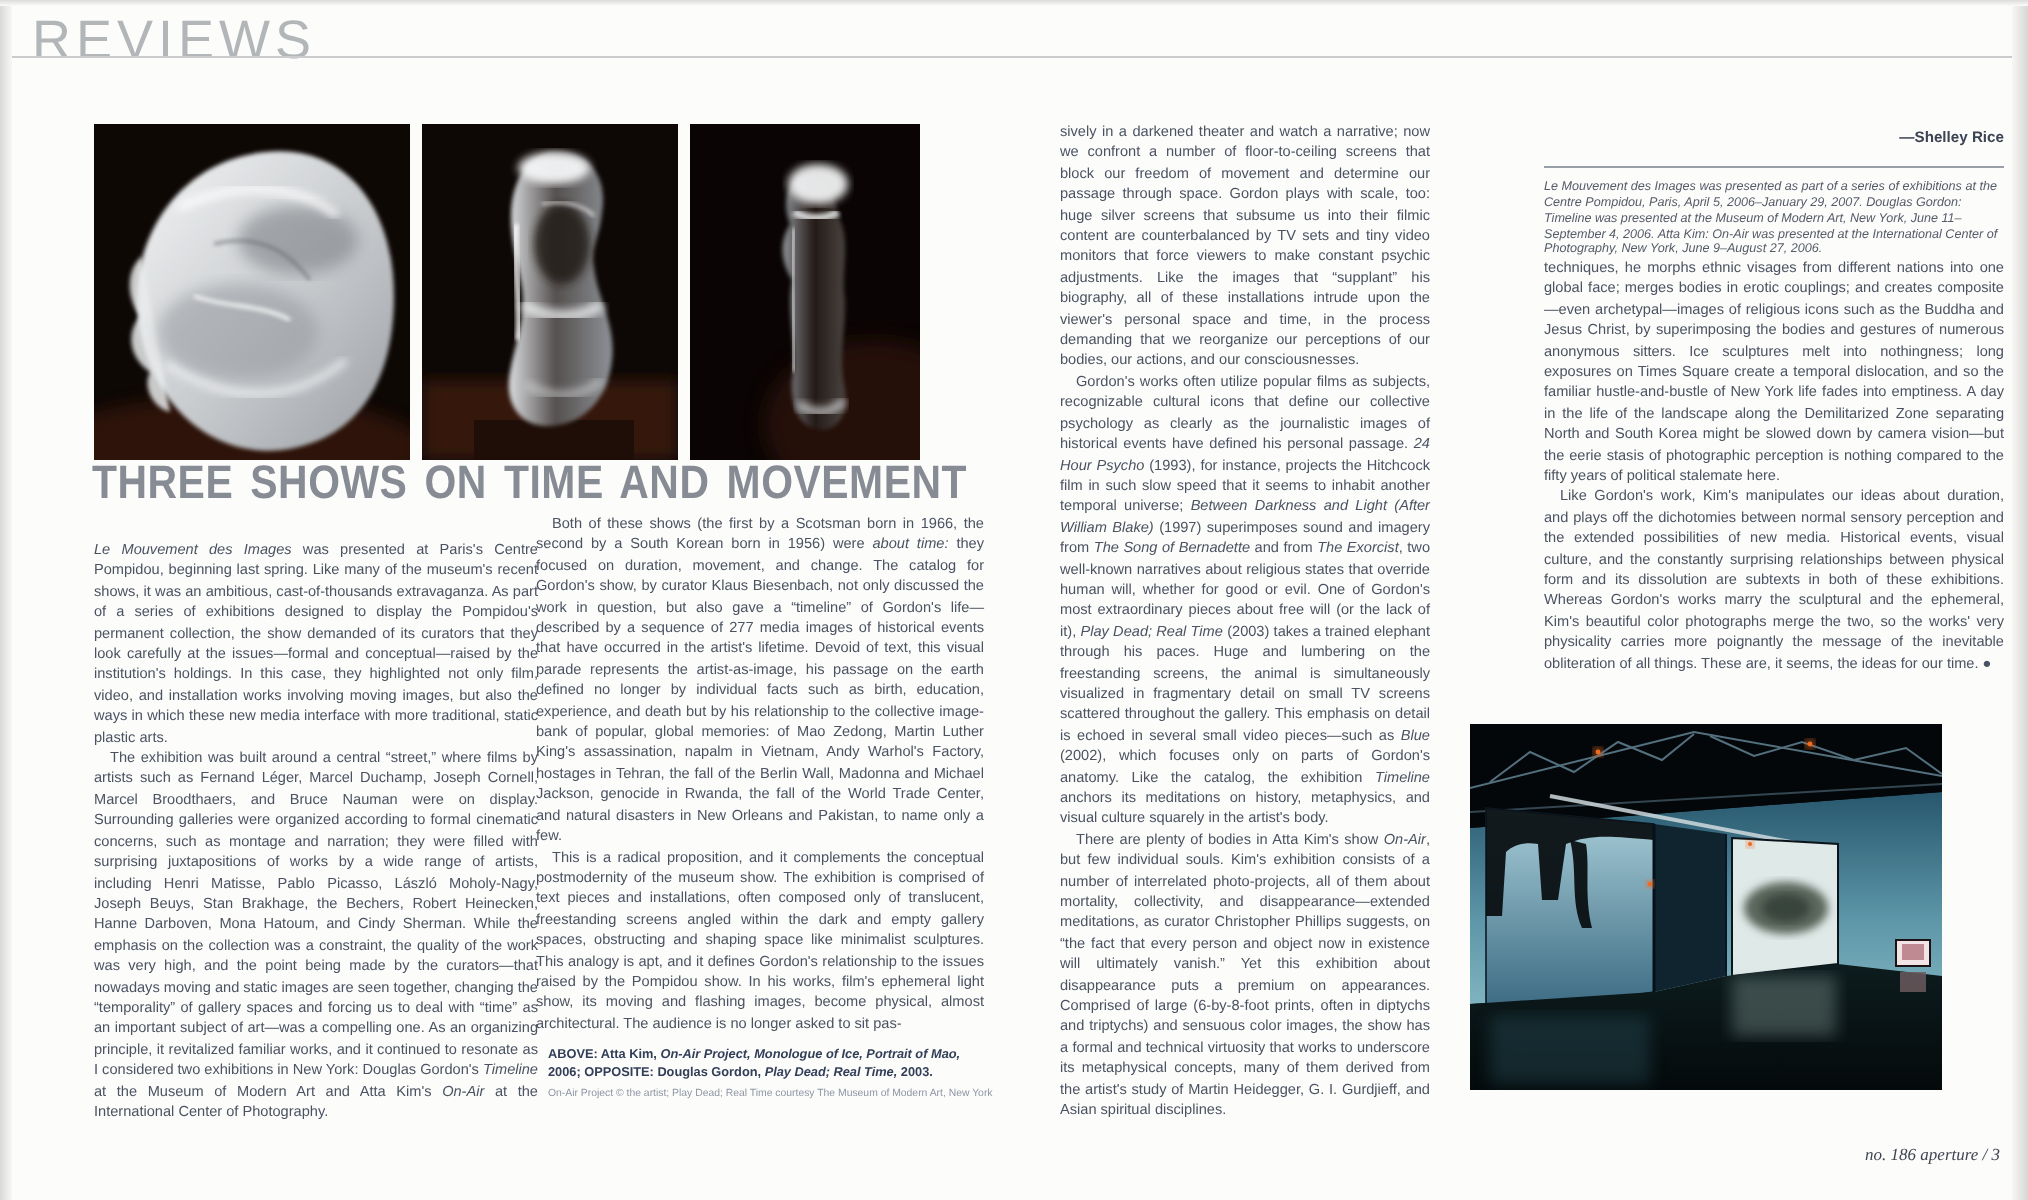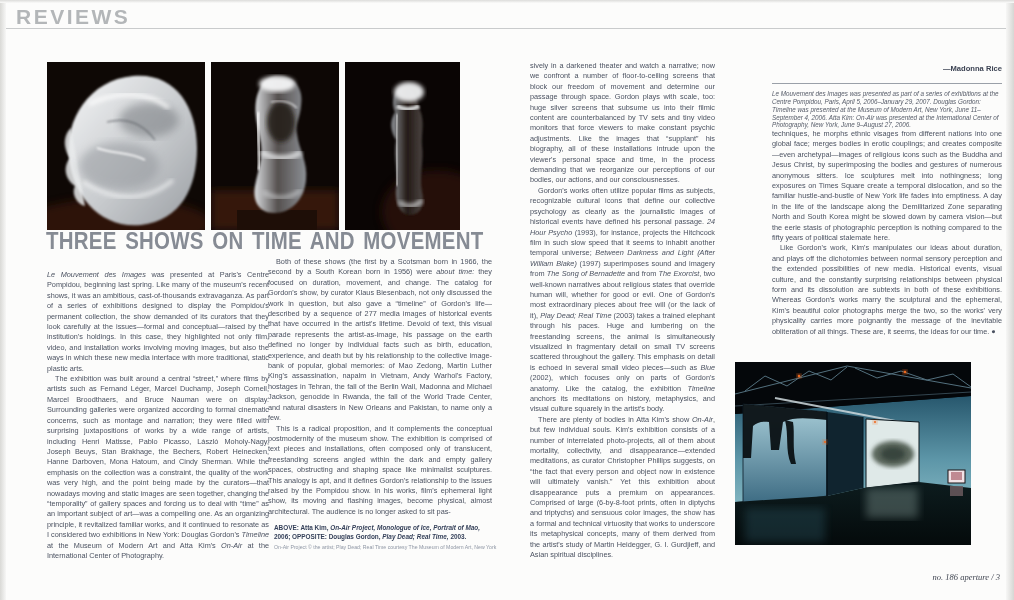--- a/index.html
+++ b/index.html
@@ -7,21 +7,21 @@
     width:1014px;height:600px;position:relative;overflow:hidden;
     background:#fcfcfb;font-family:"Liberation Sans",sans-serif;
   }
   .edge{position:absolute;z-index:30;pointer-events:none;}
   .edge-left{left:0;top:0;width:6px;height:600px;background:linear-gradient(90deg,#d9d9d6,#f7f7f6);}
   .edge-right{right:0;top:0;width:8px;height:600px;background:linear-gradient(270deg,#d6d6d3,#f7f7f6);}
   .edge-top{left:0;top:0;width:1014px;height:3px;background:linear-gradient(180deg,#dcdcda,#fbfbfa);}
 
   .section-label{
     position:absolute;left:16px;top:5px;
-    font-size:21px;letter-spacing:2.5px;color:#b3b6b8;font-weight:700;
+    font-size:27px;letter-spacing:2.5px;color:#b3b6b8;font-weight:400;
   }
   .header-rule{position:absolute;left:0;top:28px;width:1006px;height:1px;background:#c9cbcc;}
 
   .photo-strip{position:absolute;left:47px;top:62px;width:413px;height:168px;display:flex;gap:6px;}
   .photo-strip figure{margin:0;padding:0;background:#0d0805;}
   .photo-strip svg{display:block;}
 
   .headline{
     position:absolute;left:46px;top:228px;margin:0;white-space:nowrap;
     font-size:23.5px;font-weight:700;color:#868b94;letter-spacing:.3px;word-spacing:3px;
@@ -174,21 +174,21 @@
 <div class="credit">On-Air Project © the artist; Play Dead; Real Time courtesy The Museum of Modern Art, New York</div>
 
 <div class="col col3">
   <div class="wrap-spacer"></div>
 <p class="para"><span>sively in a darkened theater and watch a narrative; now we confront a number of floor-to-ceiling screens that block our freedom of movement and determine our passage through space. Gordon plays with scale, too: huge silver screens that subsume us into their filmic content are counterbalanced by TV sets and tiny video monitors that force viewers to make constant psychic adjustments. Like the images that “supplant” his biography, all of these installations intrude upon the viewer's personal space and time, in the process demanding that we reorganize our perceptions of our bodies, our actions, and our consciousnesses.</span></p>
     <p class="para ind"><span>Gordon's works often utilize popular films as subjects, recognizable cultural icons that define our collective psychology as clearly as the journalistic images of historical events have defined his personal passage. </span><span class="it">24 Hour Psycho</span><span> (1993), for instance, projects the Hitchcock film in such slow speed that it seems to inhabit another temporal universe; </span><span class="it">Between Darkness and Light (After William Blake)</span><span> (1997) superimposes sound and imagery from </span><span class="it">The Song of Bernadette</span><span> and from </span><span class="it">The Exorcist</span><span>, two well-known narratives about religious states that override human will, whether for good or evil. One of Gordon's most extraordinary pieces about free will (or the lack of it), </span><span class="it">Play Dead; Real Time</span><span> (2003) takes a trained elephant through his paces. Huge and lumbering on the freestanding screens, the animal is simultaneously visualized in fragmentary detail on small TV screens scattered throughout the gallery. This emphasis on detail is echoed in several small video pieces—such as </span><span class="it">Blue</span><span> (2002), which focuses only on parts of Gordon's anatomy. Like the catalog, the exhibition </span><span class="it">Timeline</span><span> anchors its meditations on history, metaphysics, and visual culture squarely in the artist's body.</span></p>
     <p class="para ind"><span>There are plenty of bodies in Atta Kim's show </span><span class="it">On-Air</span><span>, but few individual souls. Kim's exhibition consists of a number of interrelated photo-projects, all of them about mortality, collectivity, and disappearance—extended meditations, as curator Christopher Phillips suggests, on “the fact that every person and object now in existence will ultimately vanish.” Yet this exhibition about disappearance puts a premium on appearances. Comprised of large (6-by-8-foot prints, often in diptychs and triptychs) and sensuous color images, the show has a formal and technical virtuosity that works to underscore its metaphysical concepts, many of them derived from the artist's study of Martin Heidegger, G. I. Gurdjieff, and Asian spiritual disciplines.</span></p>
   </div>
 
 <div class="col col4">
-  <p class="byline">—Madonna Rice</p>
+  <p class="byline">—Shelley Rice</p>
   <div class="details-rule"></div>
   <div class="details">Le Mouvement des Images was presented as part of a series of exhibitions at the Centre Pompidou, Paris, April 5, 2006–January 29, 2007. Douglas Gordon: Timeline was presented at the Museum of Modern Art, New York, June 11–September 4, 2006. Atta Kim: On-Air was presented at the International Center of Photography, New York, June 9–August 27, 2006.</div>
 <p class="para"><span>techniques, he morphs ethnic visages from different nations into one global face; merges bodies in erotic couplings; and creates composite—even archetypal—images of religious icons such as the Buddha and Jesus Christ, by superimposing the bodies and gestures of numerous anonymous sitters. Ice sculptures melt into nothingness; long exposures on Times Square create a temporal dislocation, and so the familiar hustle-and-bustle of New York life fades into emptiness. A day in the life of the landscape along the Demilitarized Zone separating North and South Korea might be slowed down by camera vision—but the eerie stasis of photographic perception is nothing compared to the fifty years of political stalemate here.</span></p>
     <p class="para ind"><span>Like Gordon's work, Kim's manipulates our ideas about duration, and plays off the dichotomies between normal sensory perception and the extended possibilities of new media. Historical events, visual culture, and the constantly surprising relationships between physical form and its dissolution are subtexts in both of these exhibitions. Whereas Gordon's works marry the sculptural and the ephemeral, Kim's beautiful color photographs merge the two, so the works' very physicality carries more poignantly the message of the inevitable obliteration of all things. These are, it seems, the ideas for our time. ●</span></p>
   </div>
 
 <figure class="gallery-photo">
   <svg width="236" height="183" viewBox="0 0 236 183">
     <defs>
       <linearGradient id="gw" x1="0" y1="0" x2="0" y2="1">

